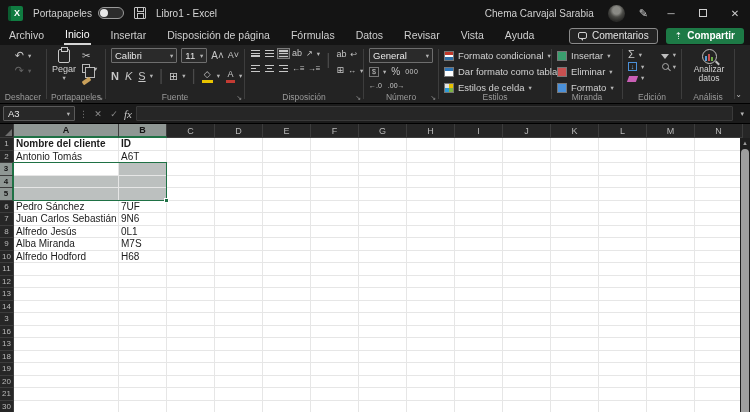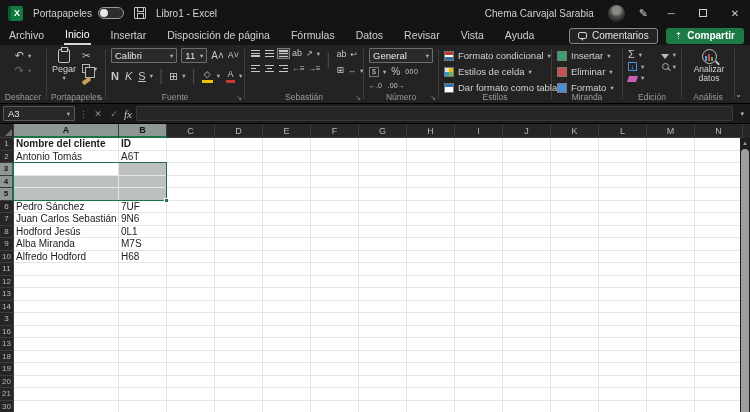--- a/index.html
+++ b/index.html
@@ -294,21 +294,21 @@
             <span class="ic" style="font-size:9px;">ab</span>
             <span class="ic" style="font-size:8px;">↩</span>
           </div>
         <div class="minirow">
             <span class="ic" style="font-size:9px;">⊞</span>
             <span class="ic" style="font-size:8px;">↔</span>
             <span class="cv">▾</span>
           </div>
       </div>
     </div>
-    <div class="glabel">Sebastián</div>
+    <div class="glabel">Disposición</div>
     <div class="launcher">↘</div>
   </div>
   <div class="gsep"></div>
 
   <div class="rgroup" style="width:74px;">
     <div class="col" style="width:100%;gap:3px;">
       <div class="ddl" style="width:64px;">
         <span>General</span>
           <span class="cv">▾</span>
       </div>
@@ -331,27 +331,27 @@
   <div class="gsep"></div>
 
   <div class="rgroup" style="width:112px;">
     <div class="col" style="gap:3px;margin-top:1px;">
       <div class="fmt-btn">
         <span class="sw" style="background:linear-gradient(180deg,#c0392b 33%,#fff 33% 66%,#2e6da4 66%);"></span>
         <span>Formato condicional</span>
           <span class="cv">▾</span>
       </div>
       <div class="fmt-btn">
+        <span class="sw" style="background:linear-gradient(180deg,#2e75b6 38%,#fff 38%);"></span>
+        <span>Dar formato como tabla</span>
+          <span class="cv">▾</span>
+      </div>
+      <div class="fmt-btn">
         <span class="sw" style="background:conic-gradient(#e7c100 0 25%,#7db343 0 50%,#2e9bd6 0 75%,#e2e2e2 0);"></span>
         <span>Estilos de celda</span>
-          <span class="cv">▾</span>
-      </div>
-      <div class="fmt-btn">
-        <span class="sw" style="background:linear-gradient(180deg,#2e75b6 38%,#fff 38%);"></span>
-        <span>Dar formato como tabla</span>
           <span class="cv">▾</span>
       </div>
     </div>
     <div class="glabel">Estilos</div>
   </div>
   <div class="gsep"></div>
 
   <div class="rgroup" style="width:70px;">
     <div class="col" style="gap:3px;margin-top:1px;">
       <div class="fmt-btn">
@@ -567,21 +567,21 @@
         <div class="cell" style="width: 48px;"></div>
         <div class="cell" style="width: 48px;"></div>
         <div class="cell" style="width: 48px;"></div>
         <div class="cell" style="width: 48px;"></div>
         <div class="cell" style="width: 48px;"></div>
         <div class="cell" style="width: 48px;"></div>
         <div class="cell" style="width: 48px;"></div>
       </div>
       <div class="grow">
         <div class="rh">8</div>
-        <div class="cell" style="width: 105px;">Hodford Jesús</div>
+        <div class="cell" style="width: 105px;">Alfredo Jesús</div>
         <div class="cell" style="width: 48px;">0L1</div>
         <div class="cell" style="width: 48px;"></div>
         <div class="cell" style="width: 48px;"></div>
         <div class="cell" style="width: 48px;"></div>
         <div class="cell" style="width: 48px;"></div>
         <div class="cell" style="width: 48px;"></div>
         <div class="cell" style="width: 48px;"></div>
         <div class="cell" style="width: 48px;"></div>
         <div class="cell" style="width: 48px;"></div>
         <div class="cell" style="width: 48px;"></div>

